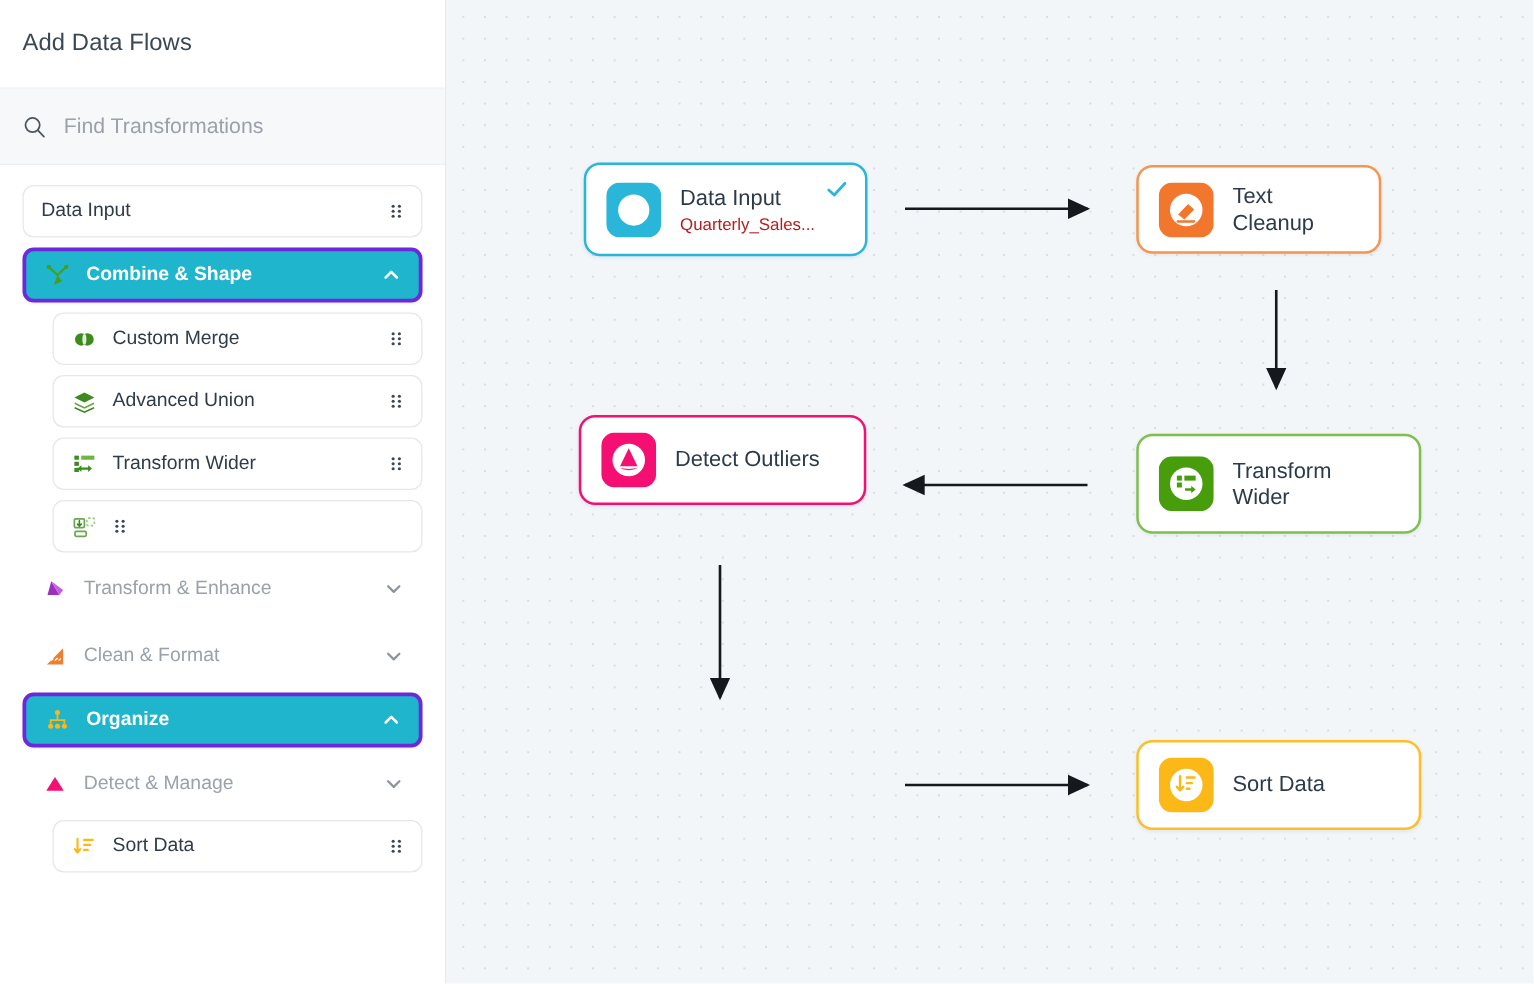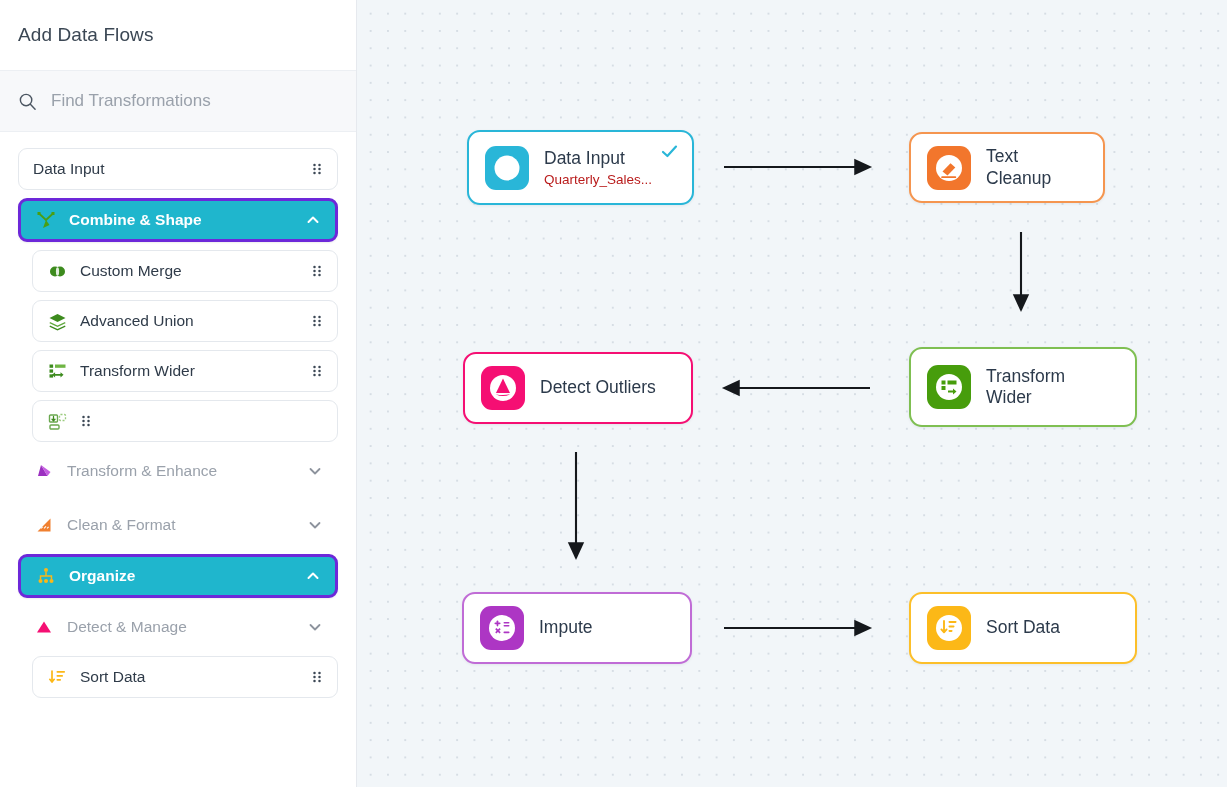--- a/index.html
+++ b/index.html
@@ -69,21 +69,21 @@
     background: transparent; border: 1px solid transparent;
     color: #9aa1ab;
   }
   .cat .cat-icon { width: 22px; height: 22px; flex: 0 0 22px; margin-right: 12px; display:block; }
   .cat .cat-label { flex: 1; }
   .cat.open .cat-label { font-weight: bold; }
   .cat .chev { width: 16px; height: 16px; flex: 0 0 16px; display:block; }
   .cat .grip { width: 12px; height: 16px; flex:0 0 12px; display:block; }
 
   .sub {
-    margin-left: 14px; margin-bottom: 8px;
+    margin-left: 24px; margin-bottom: 8px;
     height: 42px; border-radius: 9px;
     background: #ffffff; border: 1px solid #e4e8ed;
     display: flex; align-items: center; padding: 0 14px;
     font-size: 15.5px; color: #2f3b49; cursor: pointer;
   }
   .sub .sub-icon { width: 21px; height: 21px; flex:0 0 21px; margin-right: 12px; display:block; }
   .sub .sub-label { flex: 1; }
   .sub .grip { width: 12px; height: 16px; flex:0 0 12px; display:block; }
 
   
@@ -407,21 +407,21 @@
           <circle cx="22" cy="22" r="13" fill="#ffffff"></circle>
           <path d="M15.5 25.5 L23.5 17.2 L28.3 21.6 L20.5 29.6 Z" fill="#f2762c"></path>
           <rect x="14.2" y="30.2" width="15" height="1.9" rx=".9" fill="#f2762c"></rect>
         </svg>
       </span>
       <span class="node-text">
         <span class="node-title">Text Cleanup</span>
       </span>
     </div>
 
-    <div class="node" style="left:106px; top:352px; width:230px; height:72px; border:2px solid #f50f73;">
+    <div class="node" style="left:106px; top:332px; width:230px; height:72px; border:2px solid #f50f73;">
       <span class="node-icon">
         <svg viewBox="0 0 44 44" width="44" height="44">
           <rect x="0" y="0" width="44" height="44" rx="11" fill="#f50f73"></rect>
           <circle cx="22" cy="22" r="13" fill="#ffffff"></circle>
           <path d="M22 12.5 L29 27 L15 27 Z" fill="#f50f73"></path>
           <path d="M14.5 28.2 Q22 32 29.5 28.2 Q22 30 14.5 28.2 Z" fill="#f50f73"></path>
         </svg>
       </span>
       <span class="node-text">
         <span class="node-title">Detect Outliers</span>
@@ -437,40 +437,20 @@
           <rect x="14.5" y="21" width="4" height="4" fill="#479d0c"></rect>
           <rect x="20.5" y="15.5" width="9" height="4" fill="#479d0c"></rect>
           <path d="M21 25.5 h5 v-2 l3.5 3 l-3.5 3 v-2 h-5 z" fill="#479d0c"></path>
         </svg>
       </span>
       <span class="node-text" style="max-width:120px;">
         <span class="node-title">Transform Wider</span>
       </span>
     </div>
 
-    <div class="node" style="left:105px; top:592px; width:230px; height:72px; border:2px solid #c06cd6;">
-      <span class="node-icon">
-        <svg viewBox="0 0 44 44" width="44" height="44">
-          <rect x="0" y="0" width="44" height="44" rx="11" fill="#ad36c4"></rect>
-          <circle cx="22" cy="22" r="13" fill="#ffffff"></circle>
-          <g fill="#ad36c4">
-            <rect x="14.5" y="16.5" width="6" height="1.7" rx=".8"></rect>
-            <rect x="16.6" y="14.4" width="1.7" height="6" rx=".8"></rect>
-            <rect x="23.5" y="16" width="6" height="1.6" rx=".8"></rect>
-            <rect x="23.5" y="19" width="6" height="1.6" rx=".8"></rect>
-            <path d="M15.2 23.2 l1.2-1.2 l4.3 4.3 l-1.2 1.2 z"></path>
-            <path d="M19.5 22 l1.2 1.2 l-4.3 4.3 l-1.2-1.2 z"></path>
-            <rect x="23.5" y="25.5" width="6" height="1.7" rx=".8"></rect>
-          </g>
-        </svg>
-      </span>
-      <span class="node-text">
-        <span class="node-title">Impute</span>
-      </span>
-    </div>
 
     <div class="node" style="left:552px; top:592px; width:228px; height:72px; border:2px solid #fcbf2a;">
       <span class="node-icon">
         <svg viewBox="0 0 44 44" width="44" height="44">
           <rect x="0" y="0" width="44" height="44" rx="11" fill="#fcb817"></rect>
           <circle cx="22" cy="22" r="13" fill="#ffffff"></circle>
           <path d="M17 15 v11 M14.4 23.4 L17 26.3 L19.6 23.4" fill="none" stroke="#fcb817" stroke-width="1.9" stroke-linecap="round" stroke-linejoin="round"></path>
           <g fill="#fcb817">
             <rect x="21.5" y="15" width="8" height="1.9" rx=".8"></rect>
             <rect x="21.5" y="19.5" width="6" height="1.9" rx=".8"></rect>

